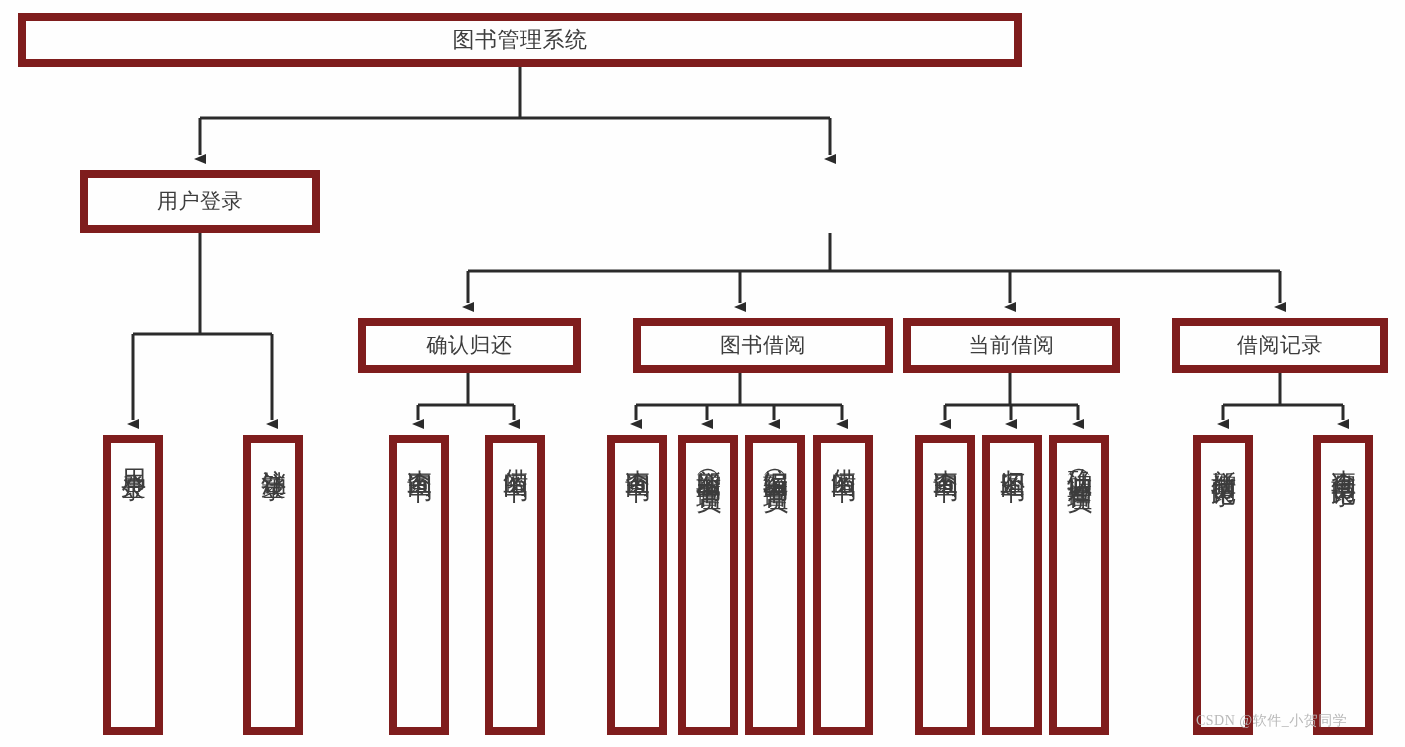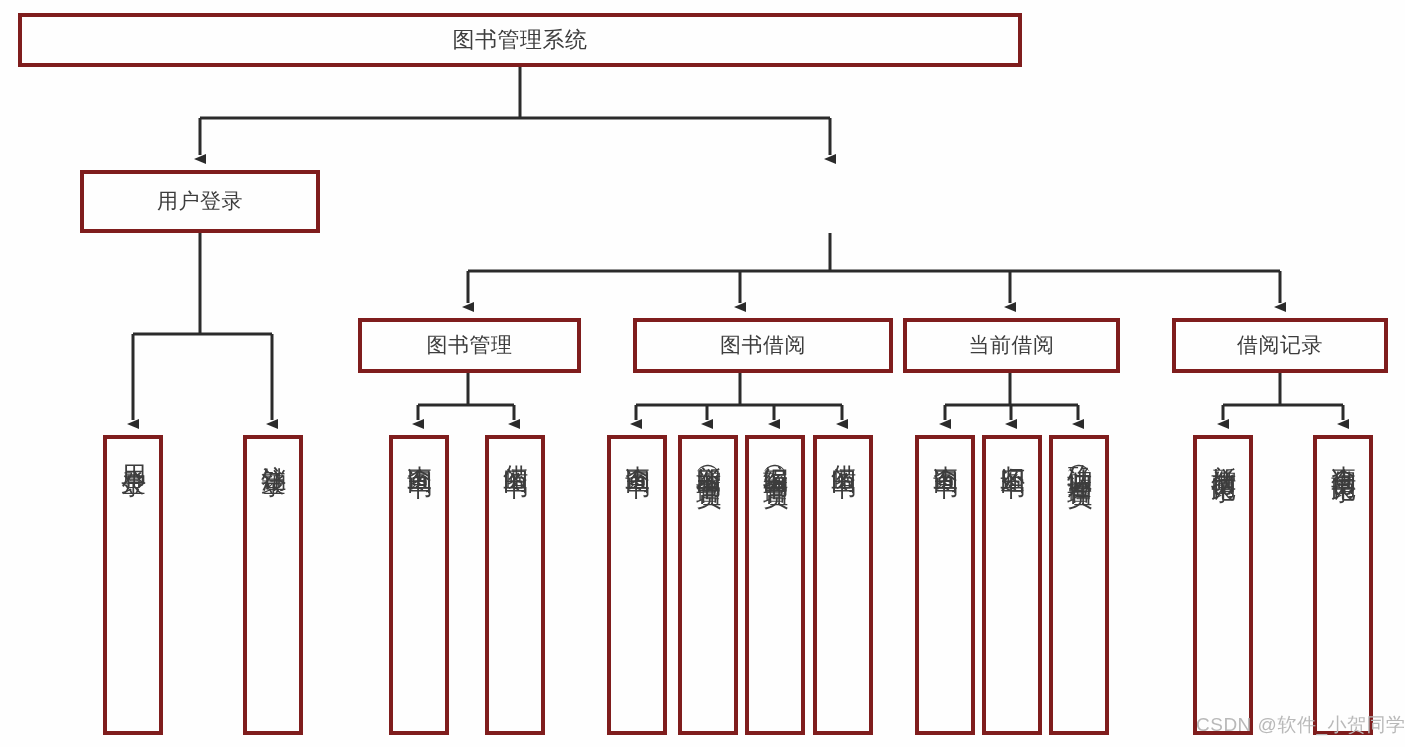--- a/index.html
+++ b/index.html
@@ -22,21 +22,21 @@
     position: absolute;
     left: 0;
     top: 0;
     width: 1405px;
     height: 747px;
     pointer-events: none;
   }
   .node {
     position: absolute;
     box-sizing: border-box;
-    border: 4px solid #7f1d1d;
+    border: 8px solid #7f1d1d;
     background: #fefefe;
     display: flex;
     align-items: center;
     justify-content: center;
     color: #3a3a3a;
   }
   .node .label {
     display: block;
     text-align: center;
     line-height: 1.18;
@@ -58,24 +58,24 @@
     writing-mode: vertical-rl;
     text-orientation: upright;
     font-size: 25px;
     line-height: 1.05;
     letter-spacing: 3px;
     white-space: nowrap;
   }
   .watermark {
     position: absolute;
     color: #b9b9b9;
-    font-size: 19px;
+    font-size: 14px;
     white-space: nowrap;
     letter-spacing: 0.5px;
-    font-family: Liberation Sans, sans-serif;
+    font-family: Liberation Serif, serif;
   }
 </style>
 </head>
 <body>
 
 <div id="canvas">
 
   <svg id="wires" viewBox="0 0 1405 747">
     <defs>
       <marker id="arrow" markerWidth="10" markerHeight="12" refX="1" refY="6" orient="auto" markerUnits="userSpaceOnUse">
@@ -128,21 +128,21 @@
 
   <div class="node h-node root" style="left:18px; top:13px; width:1004px; height:54px;">
     <span class="label">图书管理系统</span>
   </div>
 
   <div class="node h-node" style="left:80px; top:170px; width:240px; height:63px;">
     <span class="label">用户登录</span>
   </div>
 
   <div class="node h-node" style="left:358px; top:318px; width:223px; height:55px;">
-    <span class="label">图书管理</span>
+    <span class="label">确认归还</span>
   </div>
   <div class="node h-node" style="left:633px; top:318px; width:260px; height:55px;">
     <span class="label">图书借阅</span>
   </div>
   <div class="node h-node" style="left:903px; top:318px; width:217px; height:55px;">
     <span class="label">当前借阅</span>
   </div>
   <div class="node h-node" style="left:1172px; top:318px; width:216px; height:55px;">
     <span class="label">借阅记录</span>
   </div>

